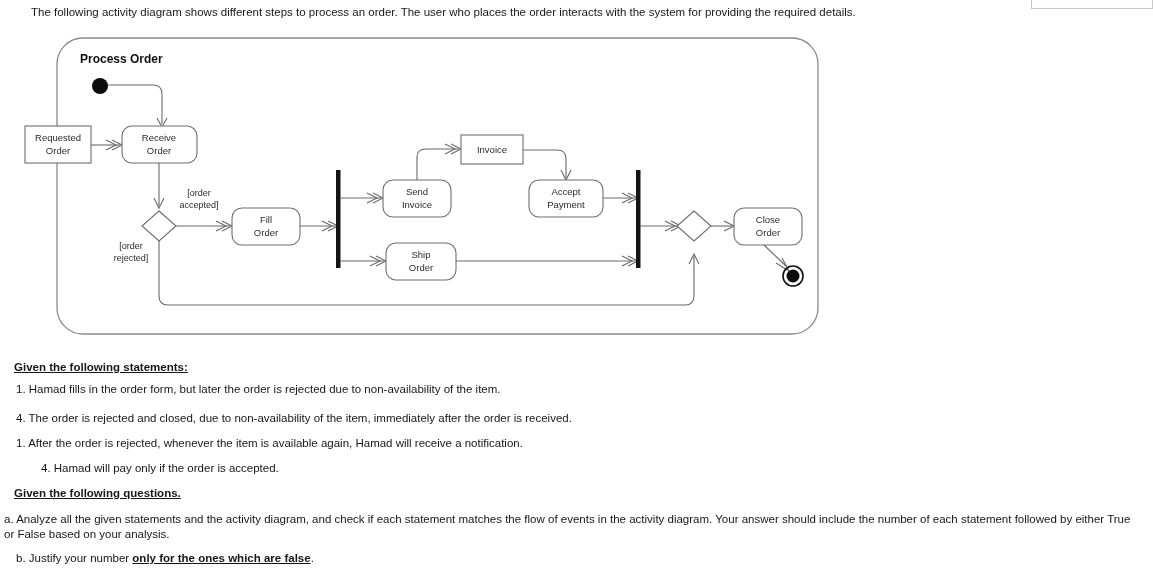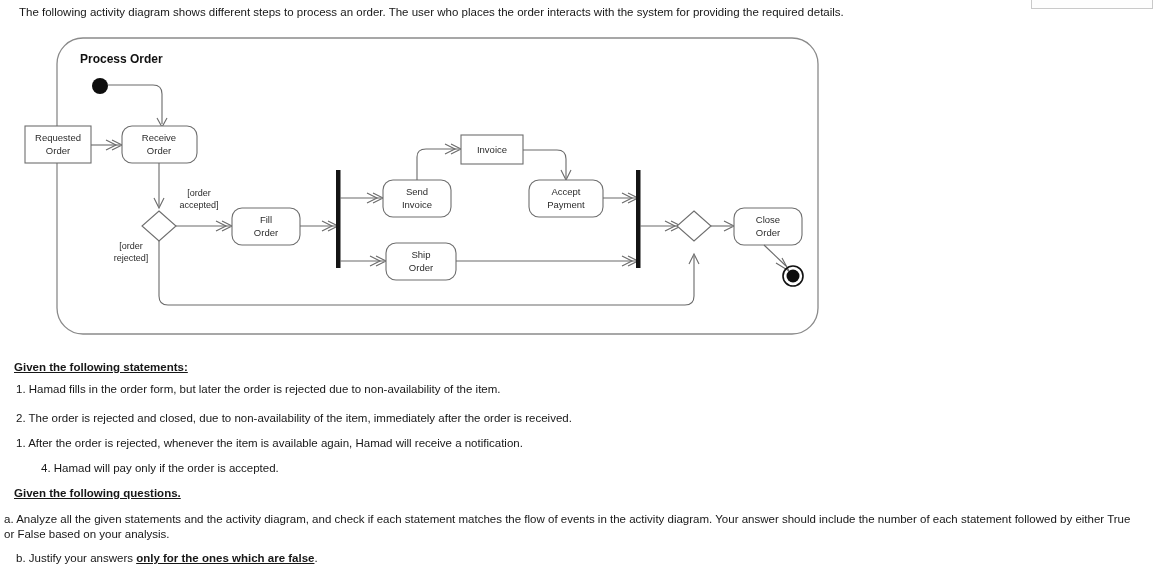--- a/index.html
+++ b/index.html
@@ -26,21 +26,21 @@
     height: 9px;
     background: #fdfdfd;
     border: 1px solid #c9c9c9;
     border-top: none;
     box-sizing: border-box;
   }
 
   
   #intro-text {
     position: absolute;
-    left: 19px;
+    left: 31px;
     top: 5px;
     width: 1120px;
     font-size: 11.5px;
     line-height: 15px;
     color: #171717;
     white-space: nowrap;
   }
 
   
   #diagram-wrap {
@@ -215,19 +215,19 @@
   <path class="edge" d="M764 217 L786 238"></path>
   <path class="edge" d="M776 235 L789 243 L782 230"></path>
 
   <circle class="ring" cx="793" cy="248" r="10"></circle>
   <circle class="solid-dot" cx="793" cy="248" r="6.5"></circle>
 </svg>
 </div>
 
 <div id="stmt-head" class="qtext qhead">Given the following statements:</div>
 <div id="stmt-1" class="qtext">1. Hamad fills in the order form, but later the order is rejected due to non-availability of the item.</div>
-<div id="stmt-2" class="qtext">2. The order is rejected and closed, due to non-availability of the item, immediately after the order is received.</div>
+<div id="stmt-2" class="qtext">4. The order is rejected and closed, due to non-availability of the item, immediately after the order is received.</div>
 <div id="stmt-3" class="qtext">1. After the order is rejected, whenever the item is available again, Hamad will receive a notification.</div>
 <div id="stmt-4" class="qtext">4. Hamad will pay only if the order is accepted.</div>
 
 <div id="ans-head" class="qtext qhead">Given the following questions.</div>
 <div id="ans-a" class="qtext">a. Analyze all the given statements and the activity diagram, and check if each statement matches the flow of events in the activity diagram. Your answer should include the number of each statement followed by either True or False based on your analysis.</div>
-<div id="ans-b" class="qtext"><span>b. Justify your answers </span><span class="u">only for the ones which are false</span><span>.</span></div>
+<div id="ans-b" class="qtext"><span>b. Justify your number </span><span class="u">only for the ones which are false</span><span>.</span></div>
 
 </body></html>

